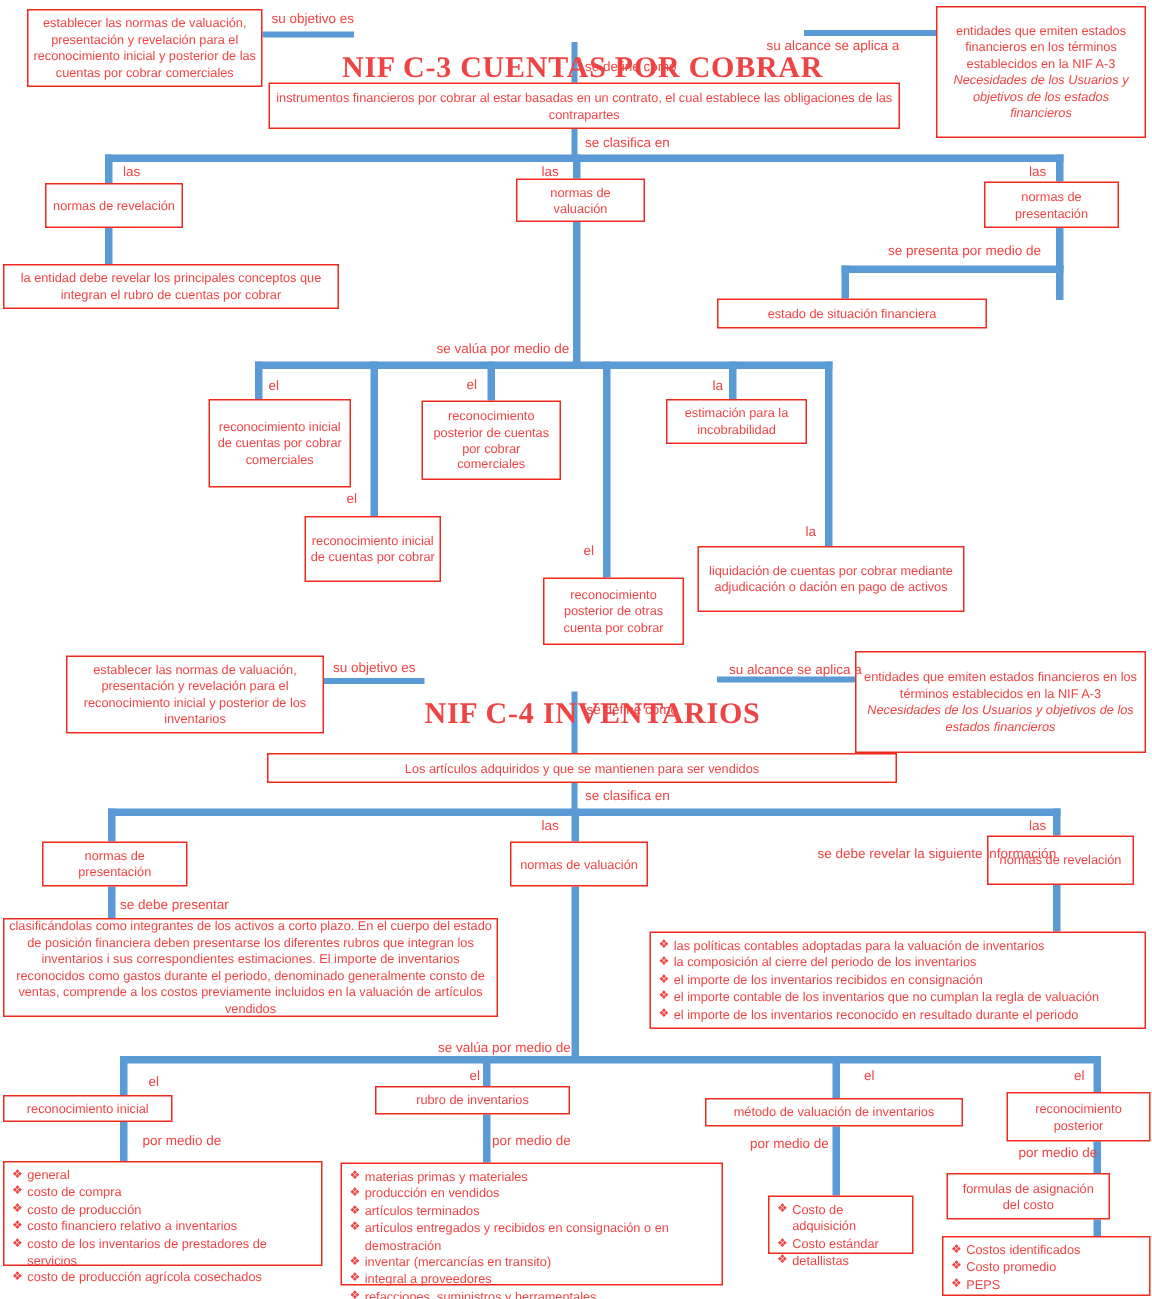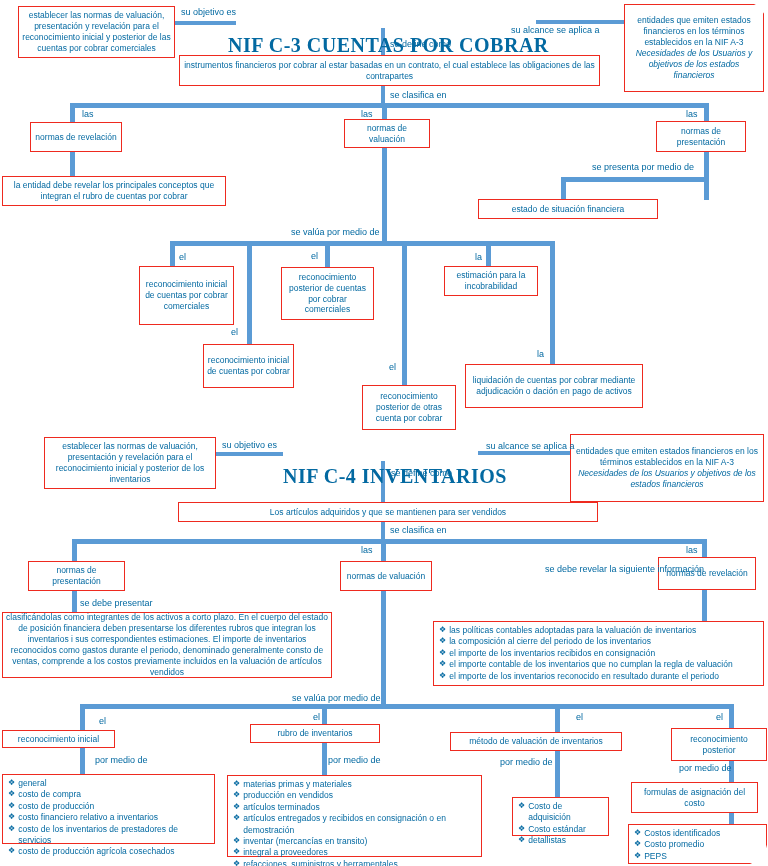--- a/index.html
+++ b/index.html
@@ -1,18 +1,18 @@
 <!DOCTYPE html>
 <html style="--line: #5b9bd5; --border: #ee2a1f;"><head>
 <meta charset="utf-8">
 <style>
   :root{ --line:#5b9bd5; --border:#ee2a1f; }
   html,body{margin:0;padding:0;background:#fff;}
   .canvas{position:relative;width:768px;height:866px;background:#fff;overflow:hidden;
-          font-family:"Liberation Sans",sans-serif;color:#0369a1;border-radius:28px;}
+          font-family:"Liberation Sans",sans-serif;color:#ef4444;}
   .hline,.vline{position:absolute;background:var(--line);z-index:1;}
   .box{position:absolute;border:1.6px solid var(--border);background:#fff;z-index:2;
        display:flex;flex-direction:column;align-items:center;justify-content:center;
        text-align:center;font-size:8.5px;line-height:1.28;padding:1px 3px;box-sizing:border-box;}
   .box.list{display:block;text-align:left;padding:3px 5px;}
   .bullet-item{display:flex;gap:3px;line-height:1.34;align-items:flex-start;}
   .bullet-glyph{flex:0 0 auto;font-size:8px;}
   .lbl{position:absolute;z-index:3;font-size:9px;white-space:nowrap;}
   .title{position:absolute;z-index:3;font-family:"Liberation Serif",serif;font-weight:bold;
          font-size:20px;text-align:center;white-space:nowrap;letter-spacing:.5px;margin-top:28px;}
@@ -249,21 +249,21 @@
         <span>integral a proveedores</span>
       </div>
       <div class="bullet-item">
         <span class="bullet-glyph">❖</span>
         <span>refacciones, suministros y herramentales</span>
       </div>
     </div>
 
   <div class="vline" style="left:555px;top:704px;width:5px;height:94px"></div>
   <div class="lbl" style="left:576px;top:712px">el</div>
-  <div class="box" style="left:450px;top:732px;width:172px;height:19px">
+  <div class="box" style="left:470px;top:732px;width:172px;height:19px">
       <span>método de valuación de inventarios</span>
     </div>
   <div class="lbl" style="left:500px;top:757px">por medio de</div>
   <div class="box list" style="left:512px;top:797px;width:97px;height:39px">
       <div class="bullet-item">
         <span class="bullet-glyph">❖</span>
         <span>Costo de adquisición</span>
       </div>
       <div class="bullet-item">
         <span class="bullet-glyph">❖</span>
@@ -274,21 +274,21 @@
         <span>detallistas</span>
       </div>
     </div>
 
   <div class="vline" style="left:729px;top:704px;width:5px;height:121px"></div>
   <div class="lbl" style="left:716px;top:712px">el</div>
   <div class="box" style="left:671px;top:728px;width:96px;height:33px">
       <span>reconocimiento posterior</span>
     </div>
   <div class="lbl" style="left:679px;top:763px">por medio de</div>
-  <div class="box" style="left:631px;top:782px;width:127px;height:31px">
+  <div class="box" style="left:631px;top:782px;width:109px;height:31px">
       <span>formulas de asignación del costo</span>
     </div>
   <div class="box list" style="left:628px;top:824px;width:139px;height:40px">
       <div class="bullet-item">
         <span class="bullet-glyph">❖</span>
         <span>Costos identificados</span>
       </div>
       <div class="bullet-item">
         <span class="bullet-glyph">❖</span>
         <span>Costo promedio</span>

